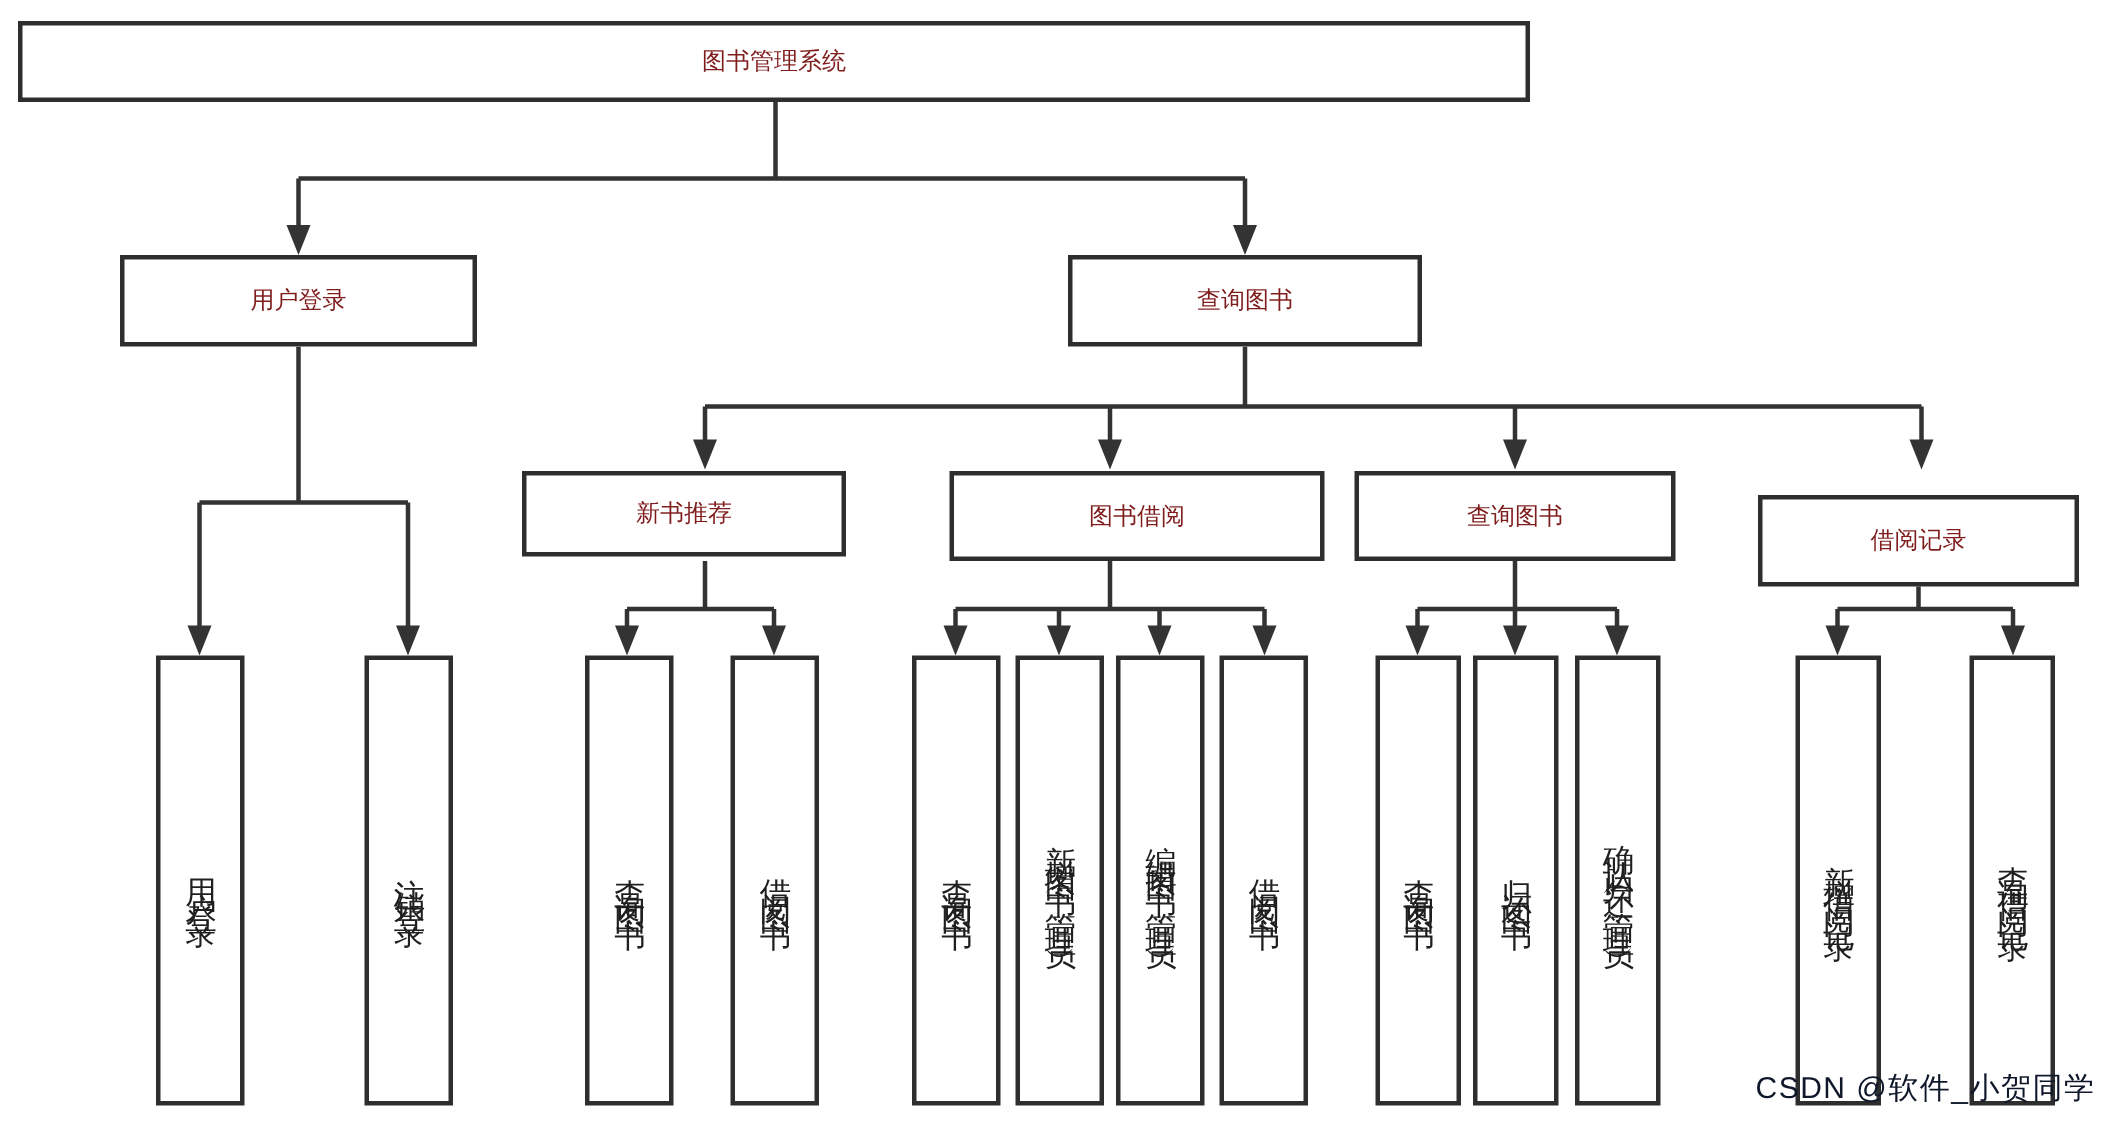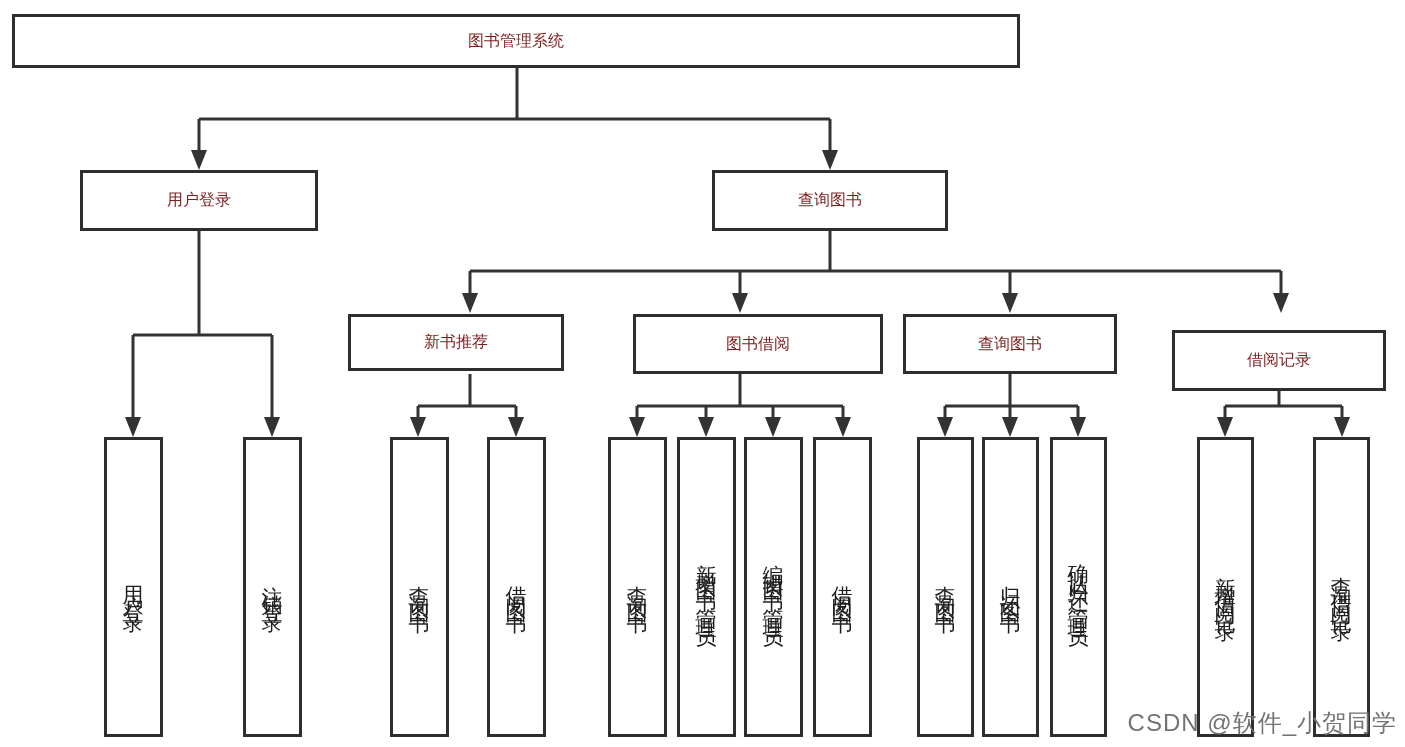--- a/index.html
+++ b/index.html
@@ -55,22 +55,22 @@
     fill:none;
   }
   #connectors polygon{
     fill:#333333;
     stroke:none;
   }
   .watermark{
     position:absolute;
     right:8px;
     bottom:8px;
-    font-size:24px;
-    color:#737373;
+    font-size:20px;
+    color:#0f172a;
     letter-spacing:1px;
     z-index:3;
     white-space:nowrap;
   }
 </style>
 </head>
 <body>
 
 <div id="stage">
 

